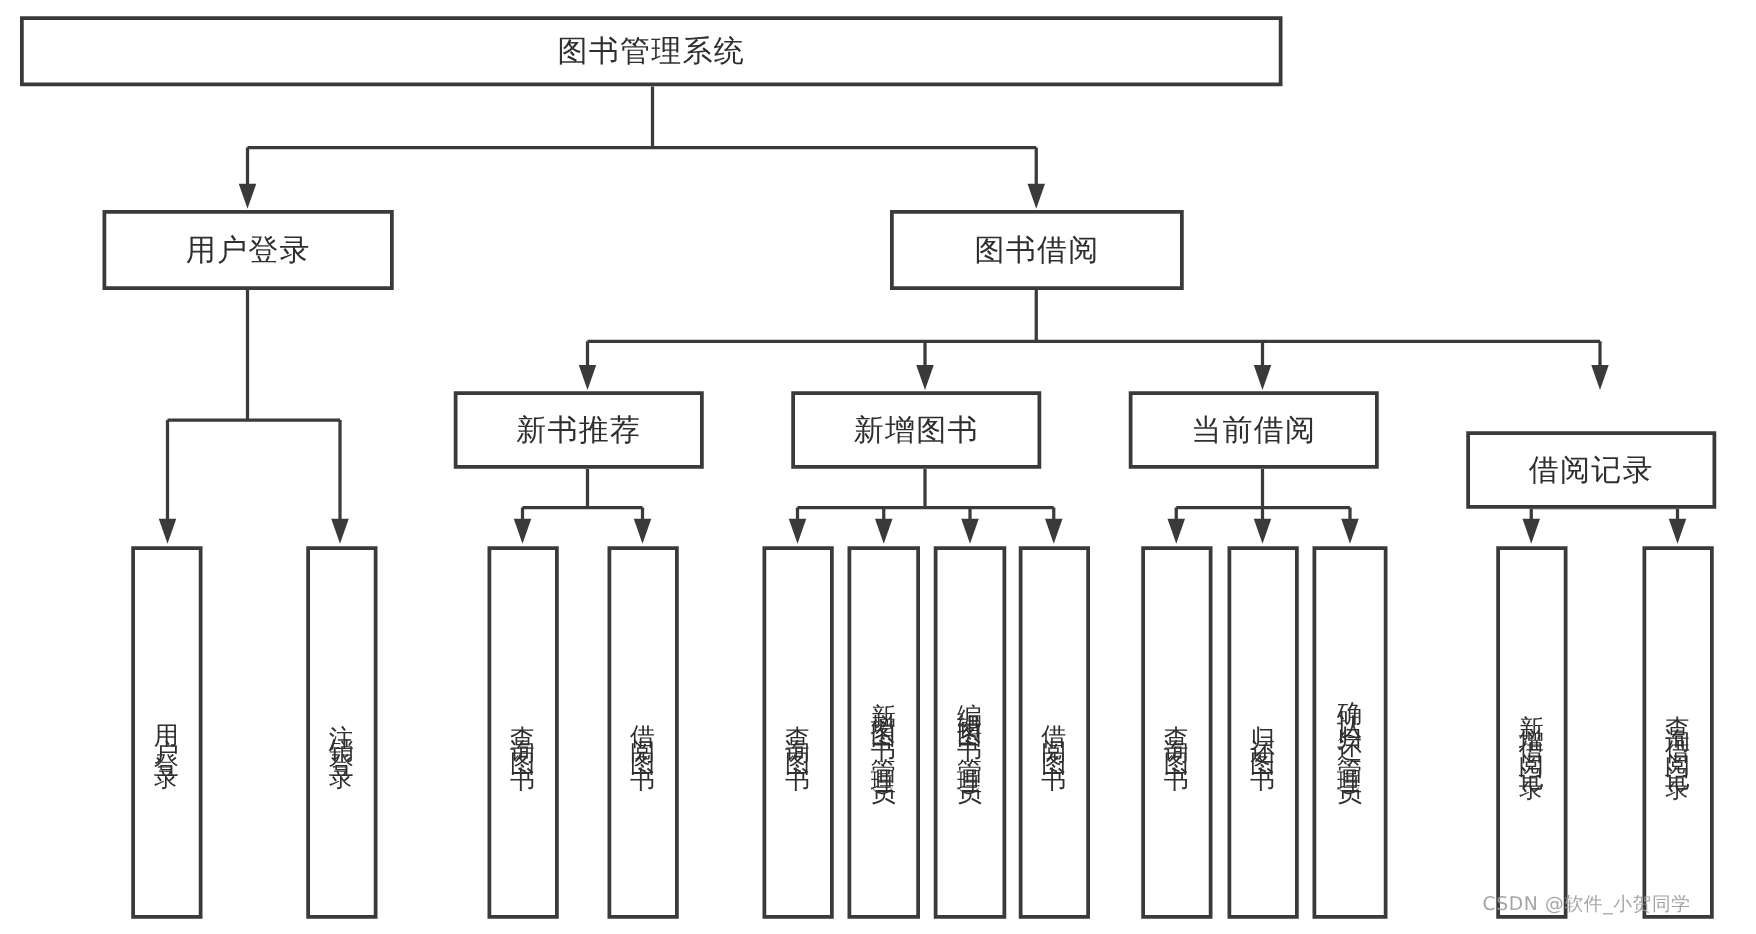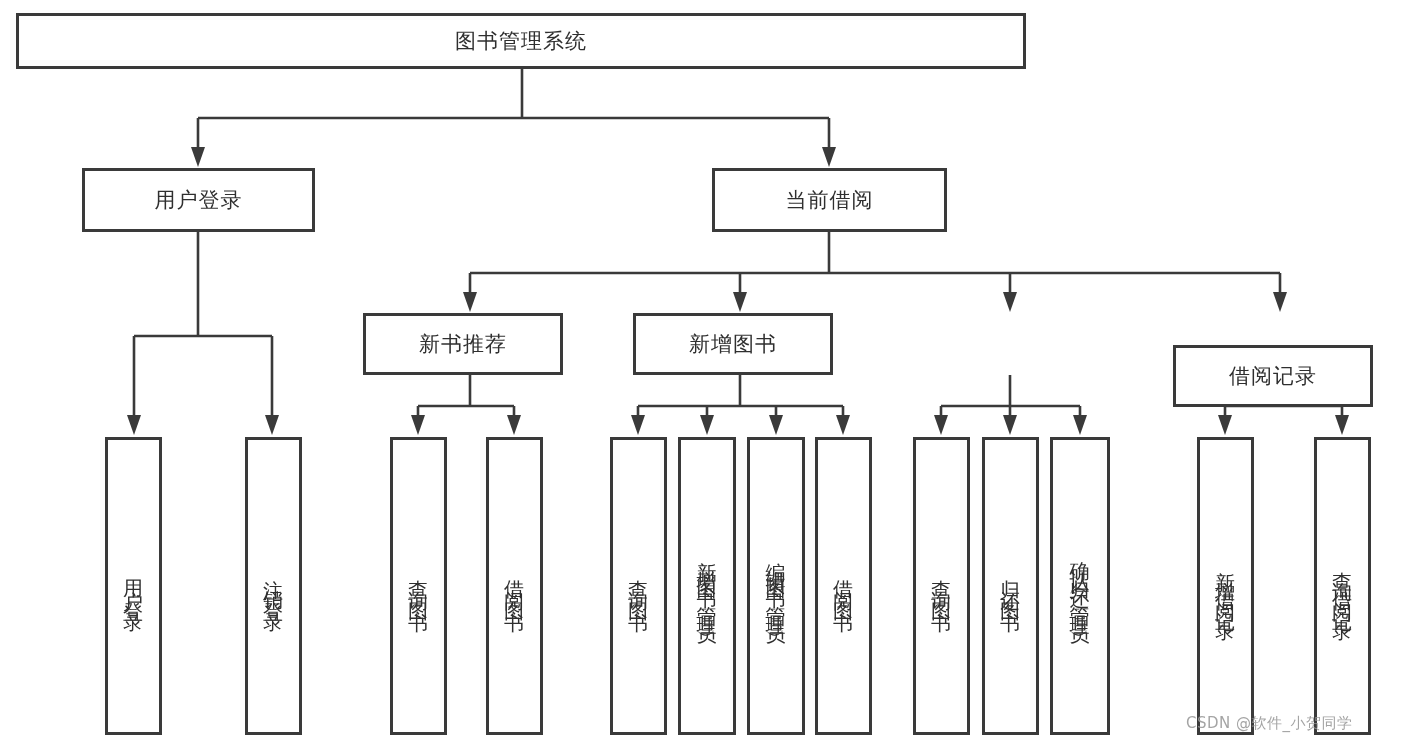--- a/index.html
+++ b/index.html
@@ -19,21 +19,21 @@
   #connectors{position:absolute;left:0;top:0;z-index:1;}
   .node{
     position:absolute;
     box-sizing:border-box;
     background:#fff;
     border:3px solid var(--line);
     display:flex;align-items:center;justify-content:center;
     color:var(--text);
     z-index:2;
   }
-  .node-h{font-size:21px;letter-spacing:1px;white-space:nowrap;}
+  .node-h{font-size:24px;letter-spacing:1px;white-space:nowrap;}
   .node-v{z-index:2;}
   .node-v .vtxt{
     writing-mode:vertical-rl;
     text-orientation:mixed;
     font-size:20px;
     letter-spacing:11px;
     line-height:1;
     color:var(--text);
   }
   
@@ -151,29 +151,32 @@
   </svg>
 
   <div class="node node-h b-root">
     <span>图书管理系统</span>
   </div>
 
   <div class="node node-h b-user-login">
     <span>用户登录</span>
   </div>
   <div class="node node-h b-book-mgmt">
-    <span>当前借阅</span>
+    <span>图书借阅</span>
   </div>
 
   <div class="node node-h b-l3 b-newbook">
     <span>新书推荐</span>
   </div>
   <div class="node node-h b-l3 b-bookborrow">
     <span>新增图书</span>
   </div>
+  <div class="node node-h b-l3 b-currborrow">
+    <span>当前借阅</span>
+  </div>
   <div class="node node-h b-l3 b-borrowrec">
     <span>借阅记录</span>
   </div>
 
   <div class="node node-v leaf lf-ul-login">
     <span class="vtxt">用户登录</span>
   </div>
   <div class="node node-v leaf lf-ul-logout">
     <span class="vtxt">注销登录</span>
   </div>

